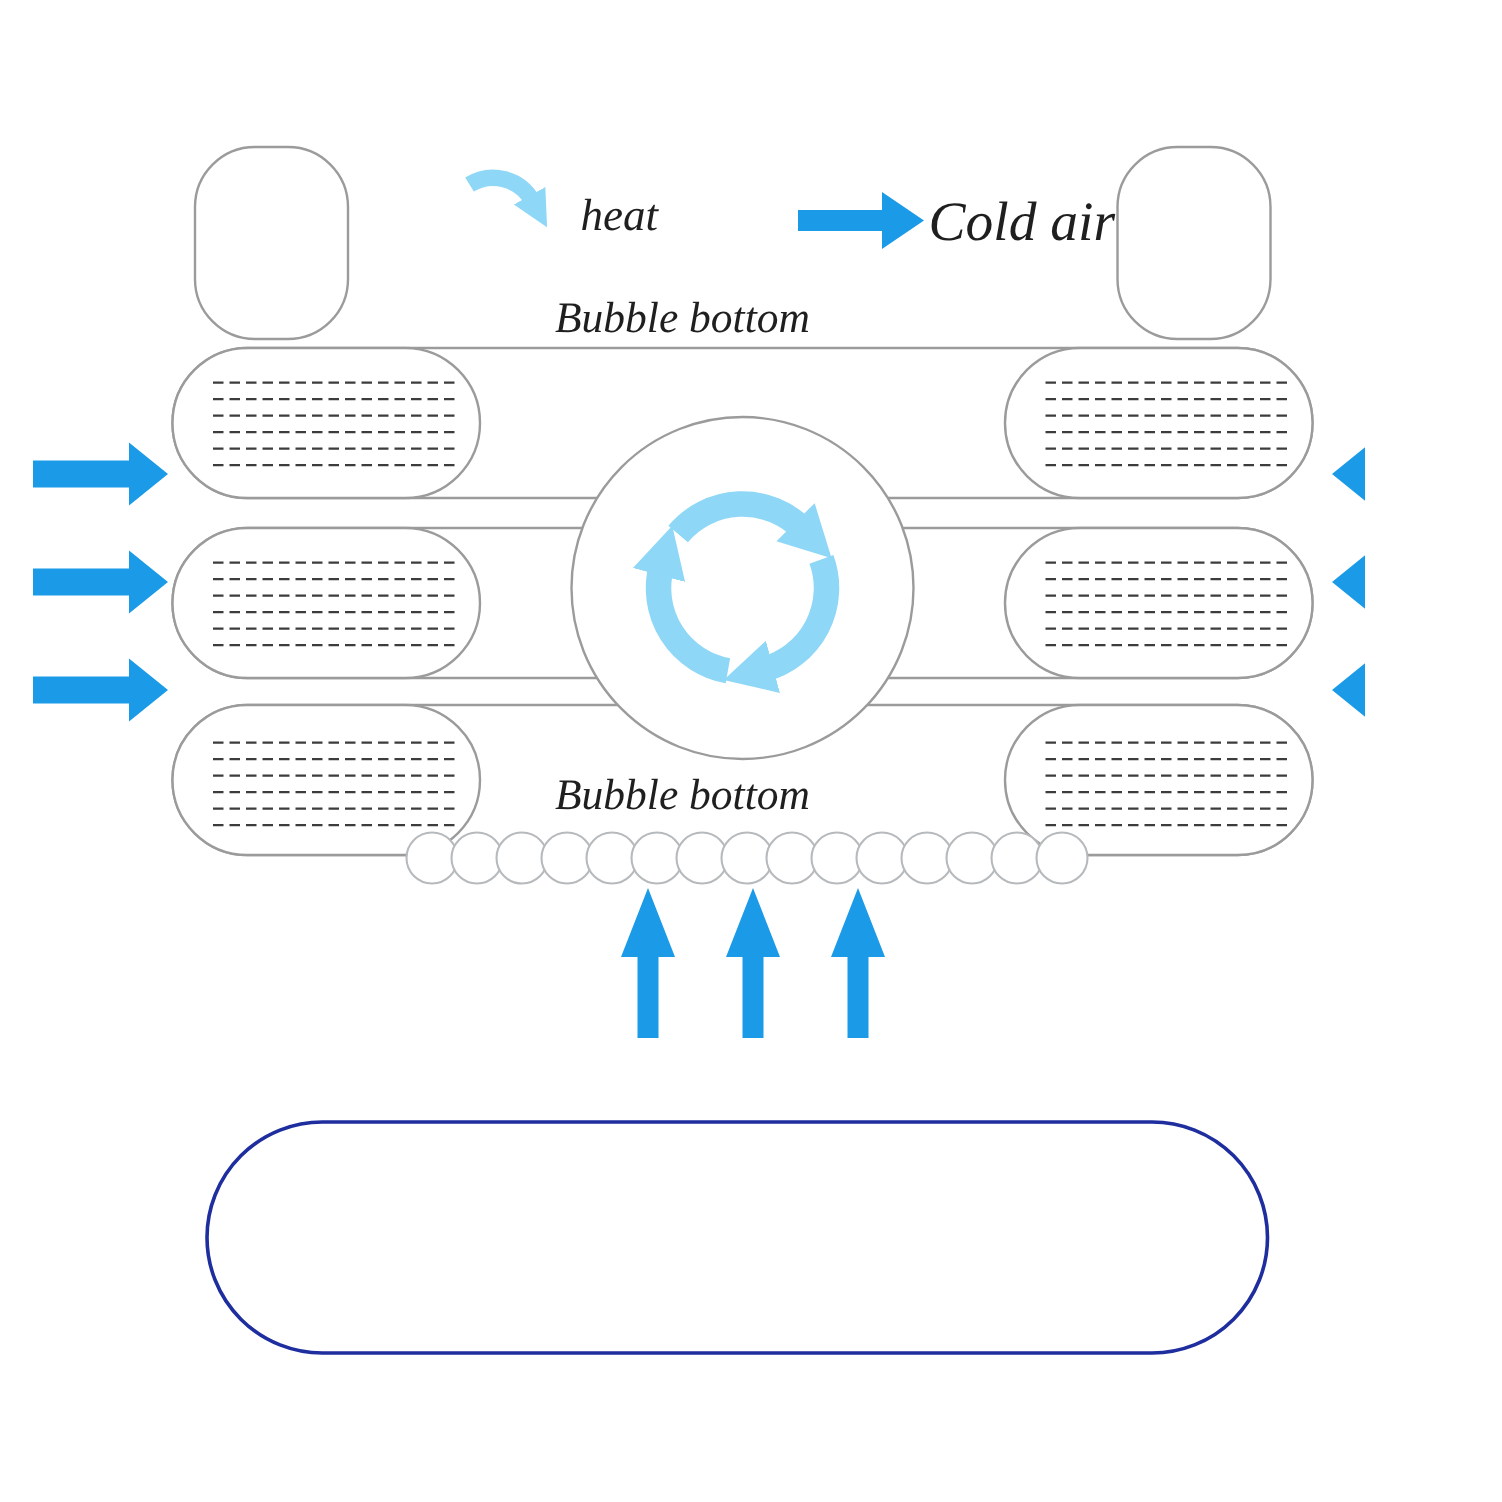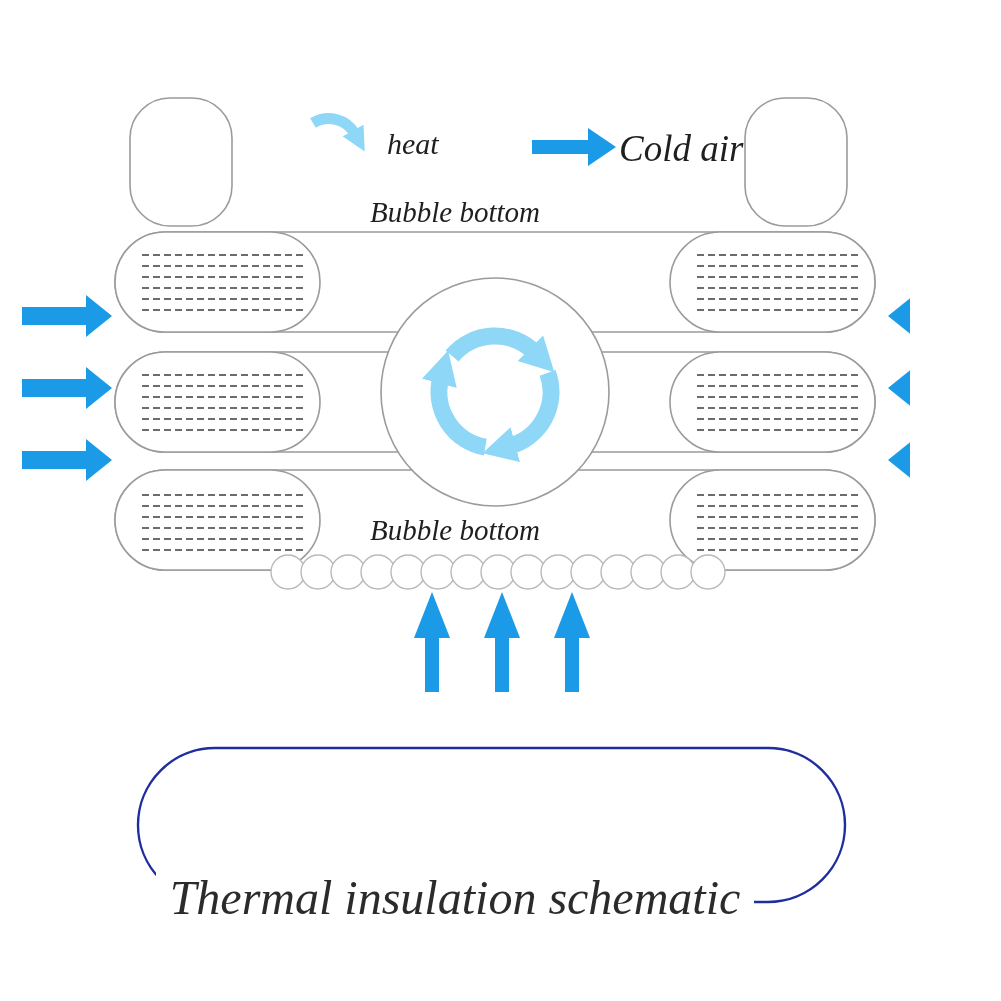--- a/index.html
+++ b/index.html
@@ -141,17 +141,14 @@
       <polygon class="cold" points="532,140 588,140 588,128 616,147 588,166 588,154 532,154"></polygon>
     </g>
 
     <rect class="frame" x="138" y="748" width="707" height="154" rx="77"></rect>
   </svg>
 
   <div class="lbl lbl-heat">heat</div>
   <div class="lbl lbl-coldair">Cold air</div>
   <div class="lbl lbl-bubble-top">Bubble bottom</div>
   <div class="lbl lbl-bubble-lower">Bubble bottom</div>
-  <div class="lbl lbl-title">
-    <span>Thermal insulation schematic</span>
-  </div>
 
 </div>
 
 </body></html>

